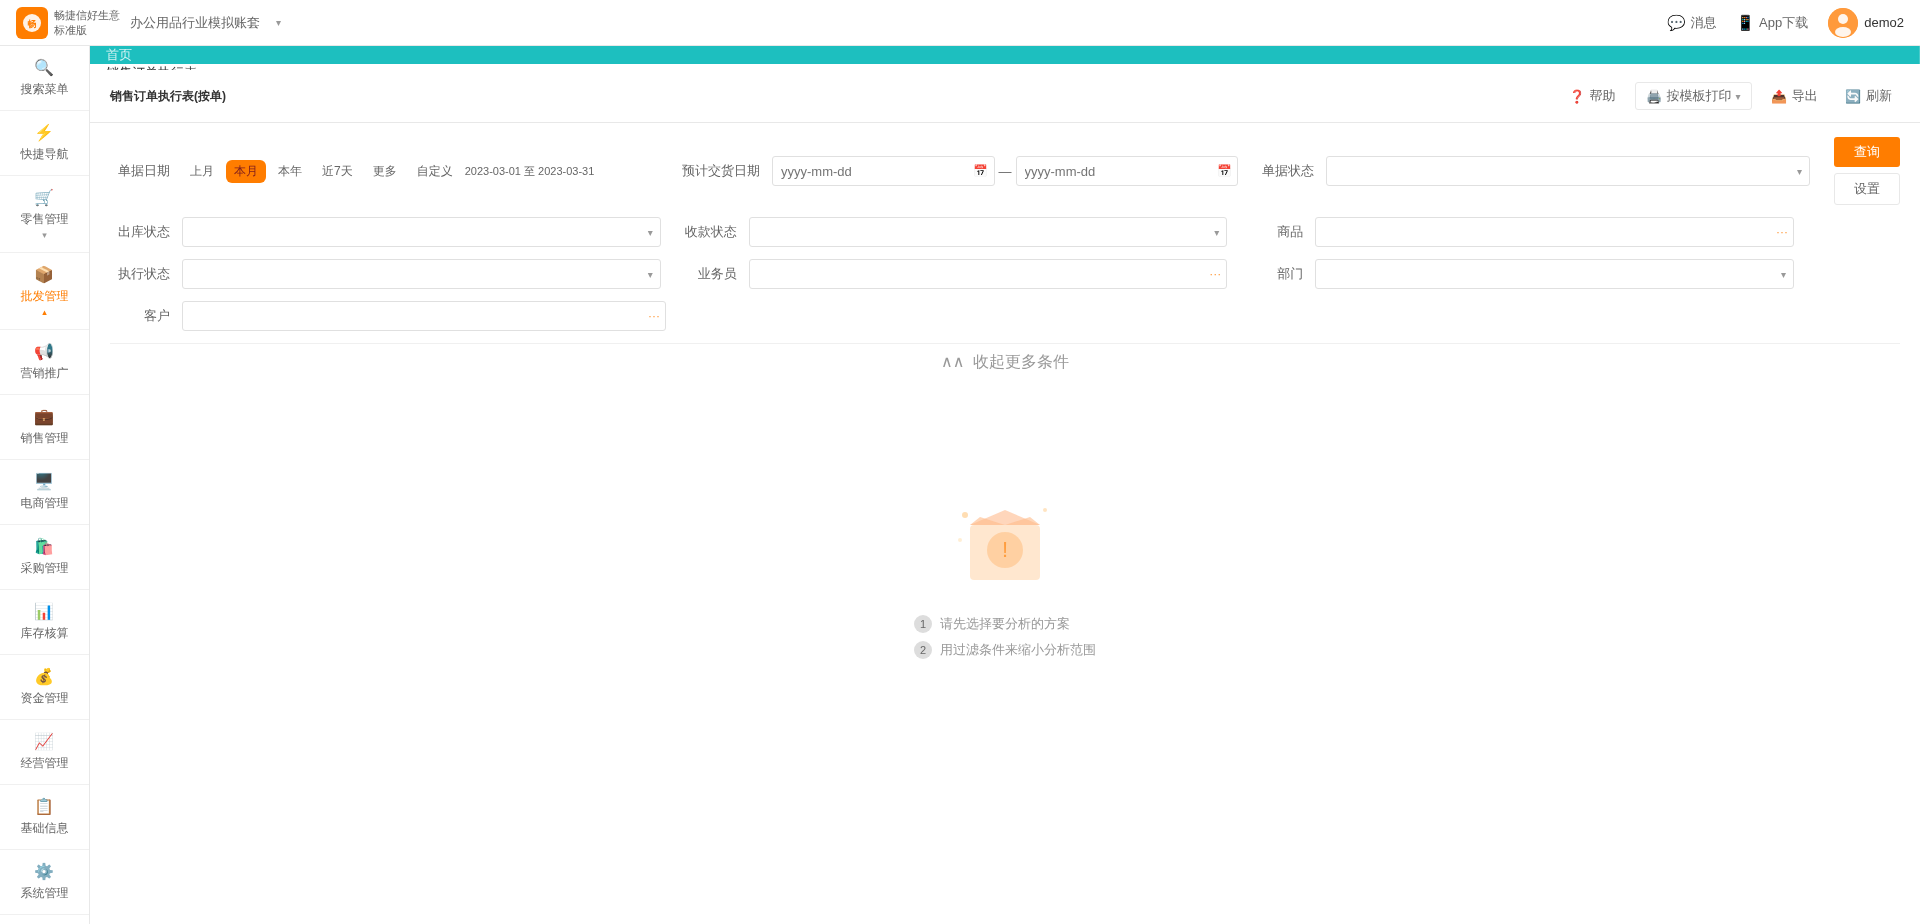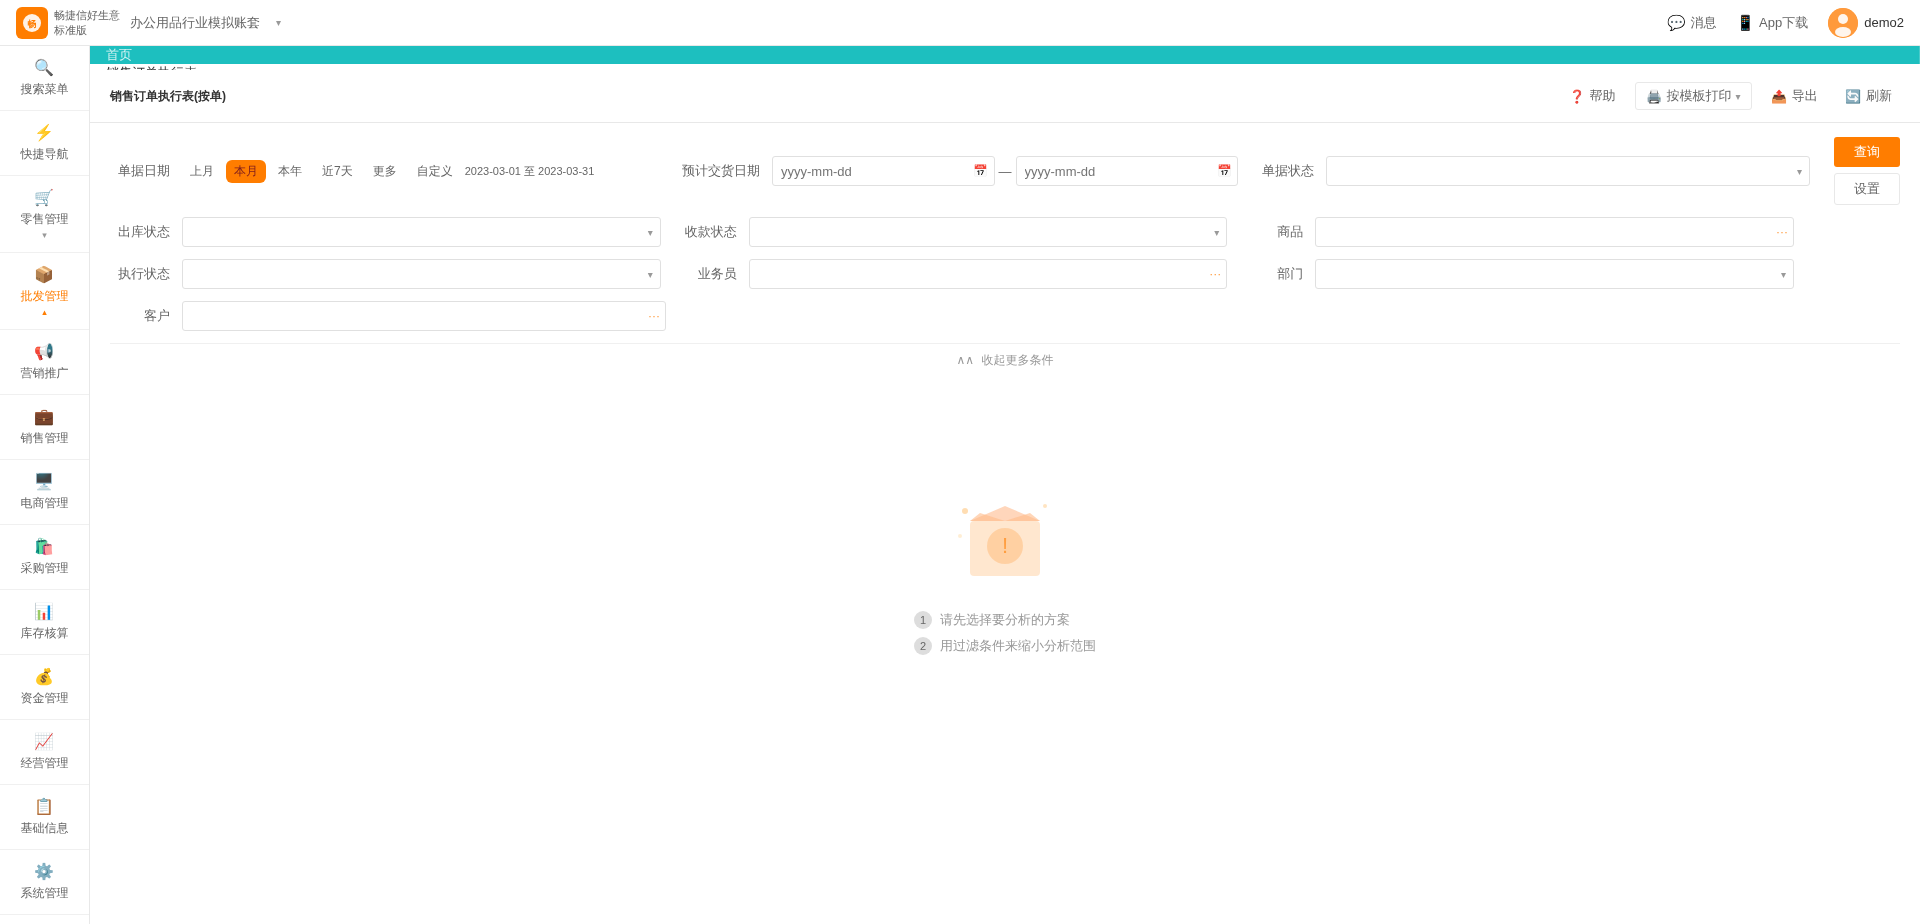--- a/index.html
+++ b/index.html
@@ -446,21 +446,21 @@
       color: #7f1d1d;
       border-radius: 6px;
     }
 
     
     .collapse-bar {
       text-align: center;
       padding: 8px;
       border-top: 1px solid #f0f0f0;
       color: #999;
-      font-size: 12px;
+      font-size: 16px;
       cursor: pointer;
     }
 
     
     .search-btn-area {
       display: flex;
       flex-direction: column;
       gap: 6px;
       margin-left: 8px;
       flex-shrink: 0;

